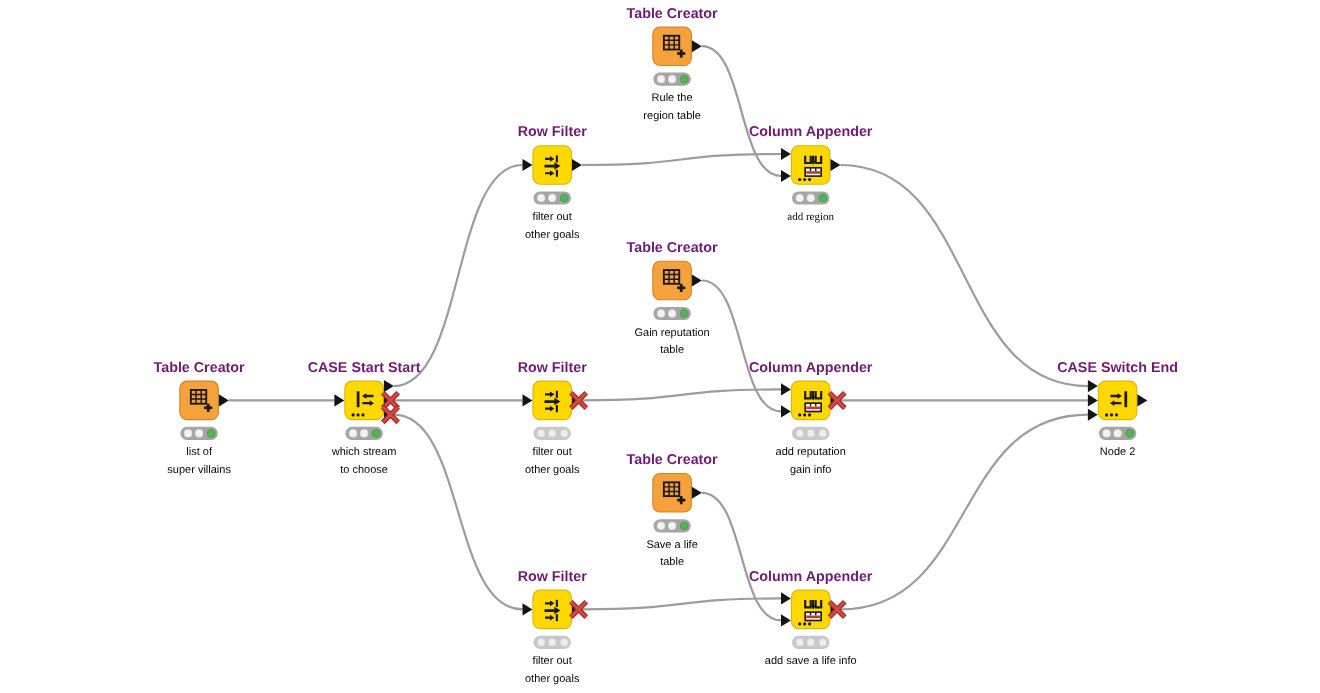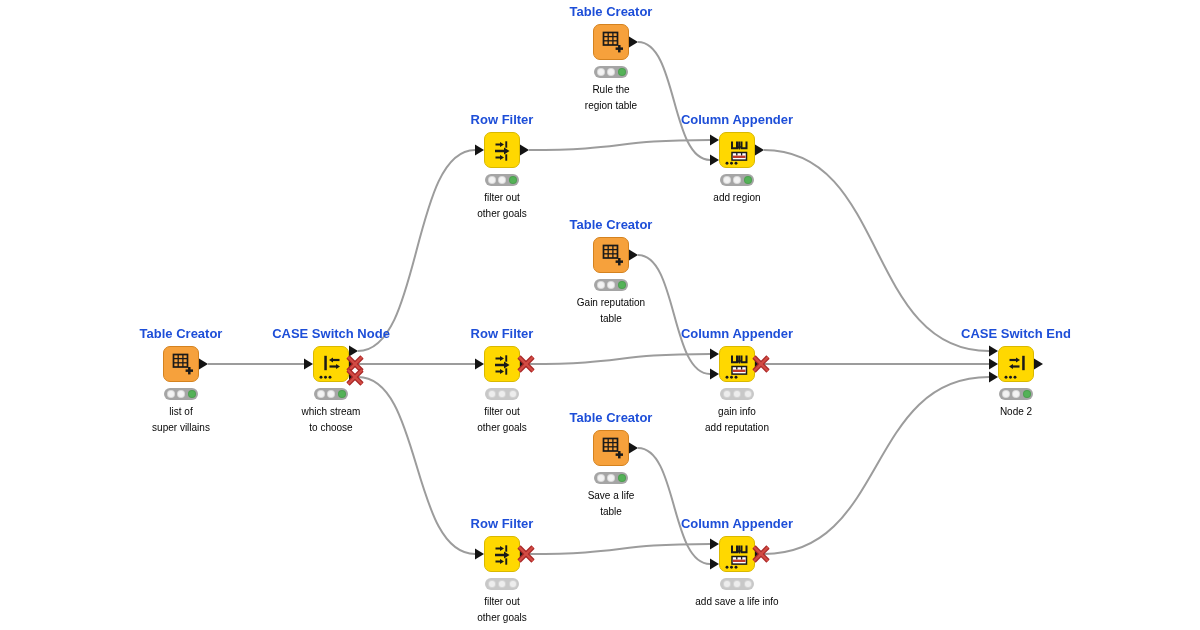--- a/index.html
+++ b/index.html
@@ -2,21 +2,21 @@
 <html><head>
 <meta charset="utf-8">
 <style>
   html,body{margin:0;padding:0;}
   body{width:1200px;height:630px;overflow:hidden;background:#ffffff;
        font-family:"Liberation Sans","DejaVu Sans",sans-serif;}
   #canvas{position:relative;width:1200px;height:630px;background:#ffffff;}
   svg.layer{position:absolute;left:0;top:0;width:1200px;height:630px;pointer-events:none;}
   .node-box{position:absolute;width:36px;height:36px;border-radius:7px;box-sizing:border-box;}
   .node-title{position:absolute;width:220px;text-align:center;font-size:13px;font-weight:700;
-              color:#1d4ed8;line-height:15px;white-space:nowrap;}
+              color:#701a75;line-height:15px;white-space:nowrap;}
   .node-annotation{position:absolute;width:220px;text-align:center;font-size:10px;
                    color:#060606;line-height:16px;}
   .traffic-light{position:absolute;width:34px;height:12px;border-radius:6px;
                  display:flex;align-items:center;justify-content:center;gap:2.5px;}
   .lamp{width:8px;height:8px;border-radius:50%;box-sizing:border-box;border:1px solid rgba(0,0,0,0.10);}
   .node-icon{position:absolute;left:0;top:0;width:36px;height:36px;}
 </style>
 </head>
 <body>
 
@@ -63,21 +63,21 @@
           <rect x="10.3" y="8.8" width="2.5" height="14.4" fill="#1A1A1A"></rect>
           <line x1="18.5" y1="13" x2="25.5" y2="13" stroke="#1A1A1A" stroke-width="2.2"></line>
           <polygon points="19,10.4 19,15.6 15,13" fill="#1A1A1A"></polygon>
           <line x1="15.5" y1="19.5" x2="22.5" y2="19.5" stroke="#1A1A1A" stroke-width="2.2"></line>
           <polygon points="22,16.9 22,22.1 26,19.5" fill="#1A1A1A"></polygon>
           <circle cx="7" cy="30.2" r="1.45" fill="#1A1A1A"></circle>
           <circle cx="11.5" cy="30.2" r="1.45" fill="#1A1A1A"></circle>
           <circle cx="16" cy="30.2" r="1.45" fill="#1A1A1A"></circle>
         </svg>
       </div>
-      <div class="node-title" style="left: 221px; top: 326px;">CASE Switch Node</div>
+      <div class="node-title" style="left: 221px; top: 326px;">CASE Start Start</div>
       <div class="traffic-light" style="left: 314px; top: 388px; background: rgb(165, 165, 165);">
         <span class="lamp" style="background: rgb(243, 243, 243);"></span>
         <span class="lamp" style="background: rgb(243, 243, 243);"></span>
         <span class="lamp" style="background: rgb(84, 178, 87);"></span>
       </div>
       <div class="node-annotation" style="left: 221px; top: 404px;">
         <div>which stream</div>
         <div>to choose</div>
       </div>
       <div class="node-box" style="left: 484px; top: 132px; background: rgb(255, 216, 0); border: 1px solid rgb(217, 184, 0);">
@@ -223,21 +223,21 @@
           <circle cx="11.5" cy="30.2" r="1.45" fill="#1A1A1A"></circle>
           <circle cx="16" cy="30.2" r="1.45" fill="#1A1A1A"></circle>
         </svg>
       </div>
       <div class="node-title" style="left: 627px; top: 112px;">Column Appender</div>
       <div class="traffic-light" style="left: 720px; top: 174px; background: rgb(165, 165, 165);">
         <span class="lamp" style="background: rgb(243, 243, 243);"></span>
         <span class="lamp" style="background: rgb(243, 243, 243);"></span>
         <span class="lamp" style="background: rgb(84, 178, 87);"></span>
       </div>
-      <div class="node-annotation" style="left: 627px; top: 190px;">
+      <div class="node-annotation" style="left: 627px; top: 190px; font-family: Liberation Serif, serif;">
         <div>add region</div>
       </div>
       <div class="node-box" style="left: 719px; top: 346px; background: rgb(255, 216, 0); border: 1px solid rgb(217, 184, 0);">
         <svg viewBox="0 0 36 36" class="node-icon">
           <path d="M12,8.5 V15.2 H17 V8.5" fill="none" stroke="#1A1A1A" stroke-width="2"></path>
           <path d="M21.5,8.5 V15.2 H26.5 V8.5" fill="none" stroke="#1A1A1A" stroke-width="2"></path>
           <line x1="19.2" y1="8.5" x2="19.2" y2="13.8" stroke="#1A1A1A" stroke-width="2"></line>
           <polygon points="16.9,13.2 21.5,13.2 19.2,17" fill="#1A1A1A"></polygon>
           <rect x="12" y="19.5" width="14.5" height="7.6" fill="#ffffff" stroke="#1A1A1A" stroke-width="1.5"></rect>
           <line x1="16.8" y1="19.5" x2="16.8" y2="22.6" stroke="#1A1A1A" stroke-width="1.3"></line>
@@ -248,22 +248,22 @@
           <circle cx="16" cy="30.2" r="1.45" fill="#1A1A1A"></circle>
         </svg>
       </div>
       <div class="node-title" style="left: 627px; top: 326px;">Column Appender</div>
       <div class="traffic-light" style="left: 720px; top: 388px; background: rgb(200, 200, 200);">
         <span class="lamp" style="background: rgb(237, 237, 237);"></span>
         <span class="lamp" style="background: rgb(237, 237, 237);"></span>
         <span class="lamp" style="background: rgb(237, 237, 237);"></span>
       </div>
       <div class="node-annotation" style="left: 627px; top: 404px;">
+        <div>add reputation</div>
         <div>gain info</div>
-        <div>add reputation</div>
       </div>
       <div class="node-box" style="left: 719px; top: 536px; background: rgb(255, 216, 0); border: 1px solid rgb(217, 184, 0);">
         <svg viewBox="0 0 36 36" class="node-icon">
           <path d="M12,8.5 V15.2 H17 V8.5" fill="none" stroke="#1A1A1A" stroke-width="2"></path>
           <path d="M21.5,8.5 V15.2 H26.5 V8.5" fill="none" stroke="#1A1A1A" stroke-width="2"></path>
           <line x1="19.2" y1="8.5" x2="19.2" y2="13.8" stroke="#1A1A1A" stroke-width="2"></line>
           <polygon points="16.9,13.2 21.5,13.2 19.2,17" fill="#1A1A1A"></polygon>
           <rect x="12" y="19.5" width="14.5" height="7.6" fill="#ffffff" stroke="#1A1A1A" stroke-width="1.5"></rect>
           <line x1="16.8" y1="19.5" x2="16.8" y2="22.6" stroke="#1A1A1A" stroke-width="1.3"></line>
           <line x1="21.6" y1="19.5" x2="21.6" y2="22.6" stroke="#1A1A1A" stroke-width="1.3"></line>

